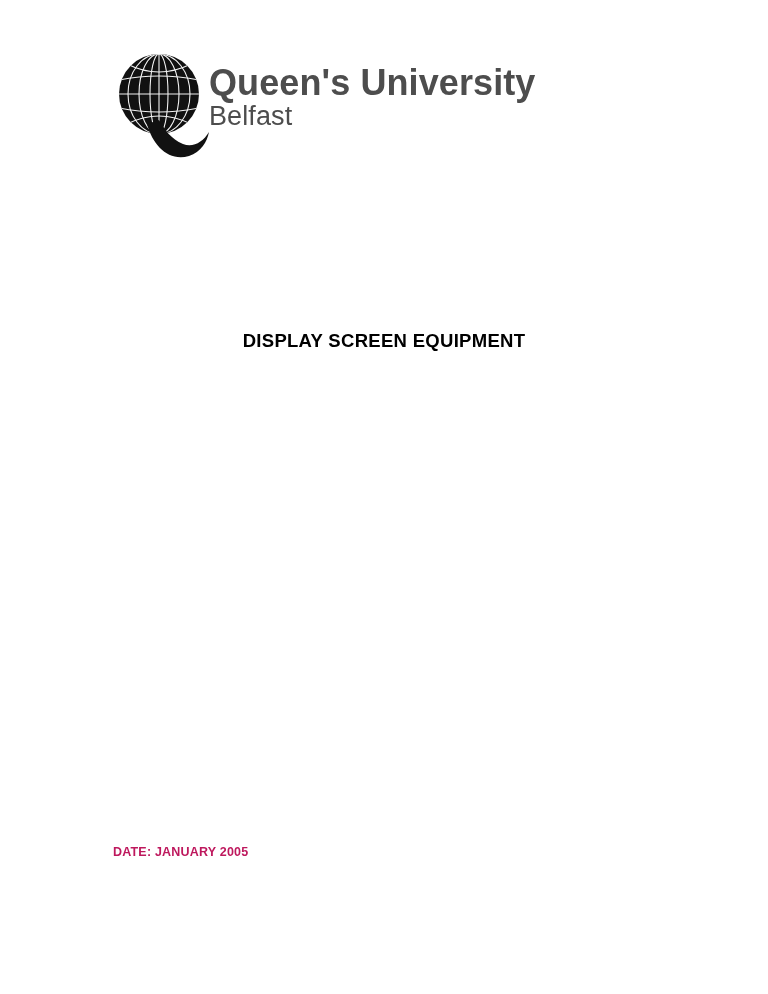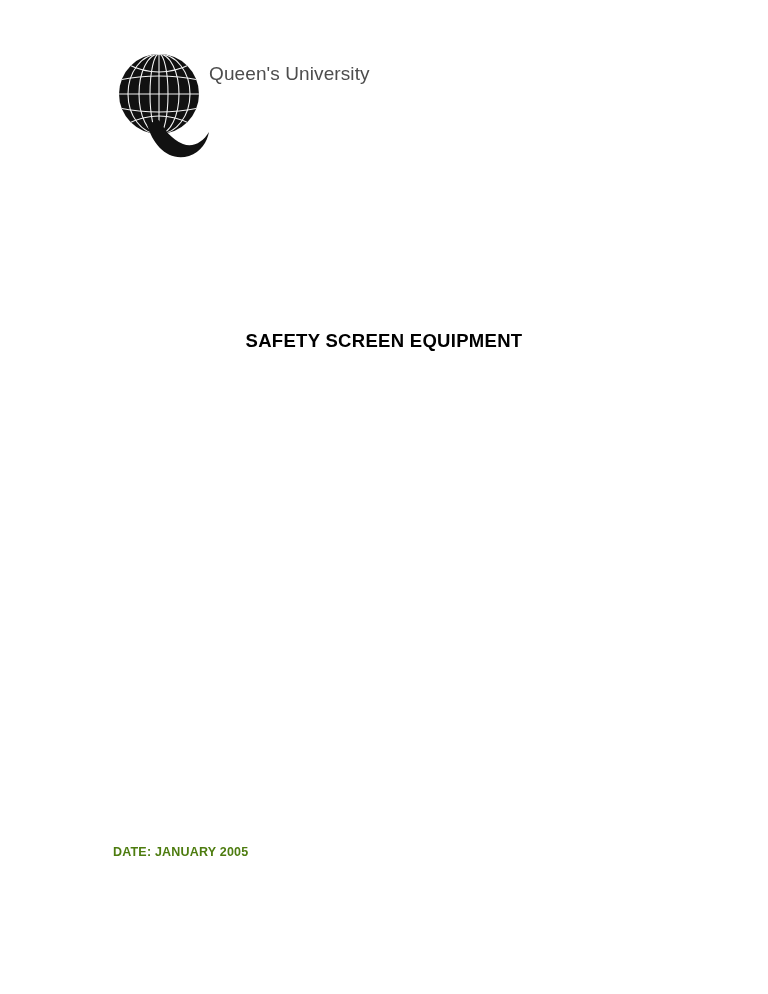--- a/index.html
+++ b/index.html
@@ -36,22 +36,22 @@
     height: 115px;
   }
   .logo-text {
     position: absolute;
     left: 96px;
     top: 14px;
     line-height: 1.06;
     color: #4d4d4d;
   }
   .logo-text .line1 {
-    font-size: 19px;
-    font-weight: 400;
+    font-size: 36px;
+    font-weight: 700;
     letter-spacing: 0.1px;
     white-space: nowrap;
   }
   .logo-text .line2 {
     font-size: 27px;
     font-weight: 400;
     letter-spacing: 0.1px;
     white-space: nowrap;
   }
 
@@ -74,21 +74,21 @@
   }
 
   
   .date-line {
     position: absolute;
     left: 113px;
     top: 845px;
     font-size: 12.5px;
     font-weight: bold;
     letter-spacing: 0.2px;
-    color: #4d7c0f;
+    color: #be185d;
   }
 </style>
 </head>
 <body>
 
 <div class="page">
 
   <div class="logo-block">
 
     <span class="logo-mark">
@@ -112,23 +112,24 @@
           <path d="M14 14 Q46 30 78 14"></path>
           <path d="M14 74 Q46 58 78 74"></path>
         </g>
 
         <path d="M34 74 C40 96 56 112 76 106 C88 102 94 92 96 82 C90 92 80 98 70 94 C58 89 52 80 46 70 Z" fill="#111111"></path>
       </svg>
     </span>
 
     <span class="logo-text">
       <div class="line1">Queen's University</div>
+      <div class="line2">Belfast</div>
     </span>
 
   </div>
 
   <div class="title-block">
-    <div class="title-line first">SAFETY SCREEN EQUIPMENT</div>
+    <div class="title-line first">DISPLAY SCREEN EQUIPMENT</div>
   </div>
 
   <div class="date-line">DATE: JANUARY 2005</div>
 
 </div>
 
 </body></html>

